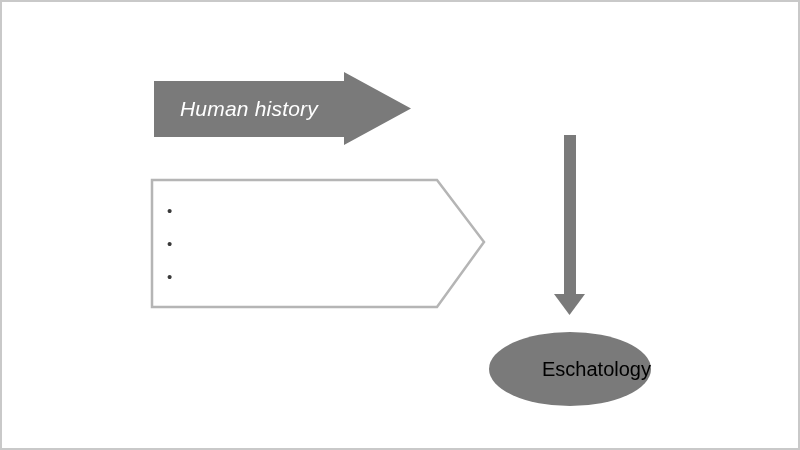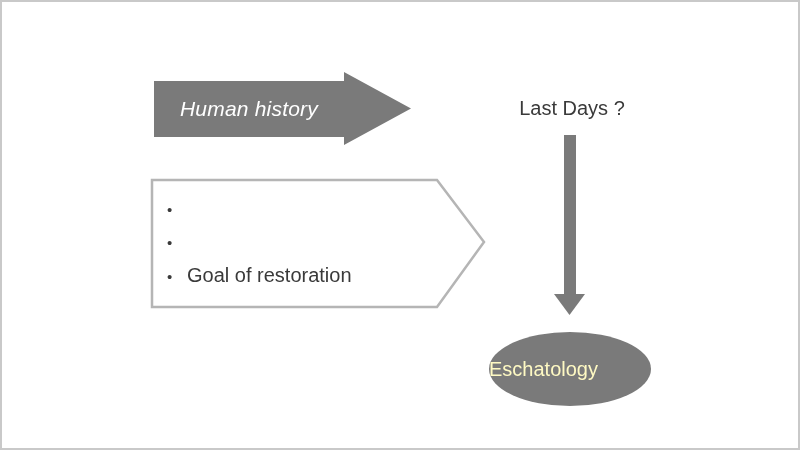--- a/index.html
+++ b/index.html
@@ -99,51 +99,49 @@
   
   .eschatology {
     left: 487px;
     top: 330px;
     width: 162px;
     height: 74px;
     border-radius: 50%;
     background: #7a7a7a;
     display: flex;
     align-items: center;
-    justify-content: flex-start;
-    color: #fef9c3;
+    justify-content: flex-end;
+    color: #000000;
     font-size: 20px;
     white-space: nowrap;
   }
 </style>
 </head>
 <body>
 
 <div class="slide">
 
   <svg class="abs history-arrow-svg" viewBox="0 0 260 78" xmlns="http://www.w3.org/2000/svg">
     <polygon points="1,11 191,11 191,2 258,38.5 191,75 191,67 1,67" fill="#7a7a7a"></polygon>
   </svg>
   <div class="abs history-label">Human history</div>
 
-  <div class="abs last-days">Last Days ?</div>
 
   <svg class="abs topics-svg" viewBox="0 0 337 132" xmlns="http://www.w3.org/2000/svg">
     <polygon points="2,2 287,2 334,64 287,129 2,129" fill="#ffffff" stroke="#b5b5b5" stroke-width="2.5" stroke-linejoin="miter"></polygon>
   </svg>
   <div class="abs topics-list">
     <div class="topic-item">
       <span class="bullet">•</span>
     </div>
     <div class="topic-item">
       <span class="bullet">•</span>
     </div>
     <div class="topic-item">
       <span class="bullet">•</span>
-      <span>Goal of restoration</span>
     </div>
   </div>
 
   <svg class="abs down-arrow-svg" viewBox="0 0 33 182" xmlns="http://www.w3.org/2000/svg">
     <g>
       <rect x="11" y="1" width="12" height="160" fill="#7a7a7a"></rect>
       <polygon points="1,160 32,160 16.5,181" fill="#7a7a7a"></polygon>
     </g>
   </svg>
 

